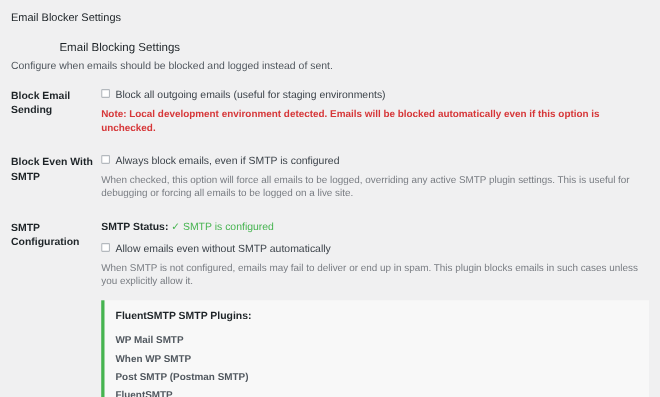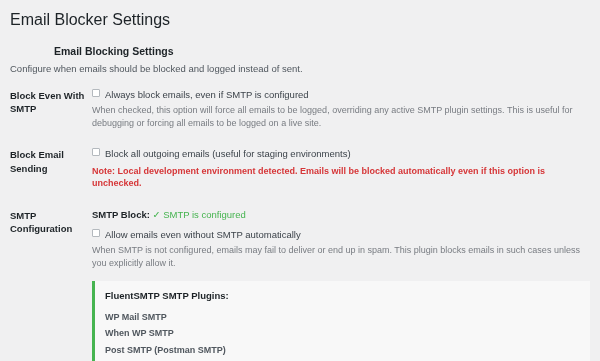--- a/index.html
+++ b/index.html
@@ -15,30 +15,30 @@
     font-size: 11px;
     color: #3c434a;
     overflow: hidden;
   }
 
   .wrap {
     padding: 8px 10px 0 8px;
   }
 
   .page-title {
-    font-size: 16px;
+    font-size: 10px;
     font-weight: 400;
     color: #1d2327;
     margin: 2px 0 14px 2px;
     line-height: 1.3;
   }
 
   .section-title {
     font-size: 10.5px;
-    font-weight: 700;
+    font-weight: 400;
     color: #1d2327;
     margin: 0 0 6px 2px;
     padding-left: 44px;
   }
 
   .section-desc {
     font-size: 9.5px;
     color: #50575e;
     margin: 0 0 10px 2px;
   }
@@ -135,48 +135,48 @@
 
 <div class="wrap">
 
   <h1 class="page-title">Email Blocker Settings</h1>
 
   <h2 class="section-title">Email Blocking Settings</h2>
   <p class="section-desc">Configure when emails should be blocked and logged instead of sent.</p>
 
   <table class="form-table">
     <tbody>
+
+      <tr>
+        <th>Block Email Sending</th>
+        <td>
+          <label class="cb-row">
+            <span class="checkbox"></span>
+            <span class="cb-label">Block all outgoing emails (useful for staging environments)</span>
+          </label>
+          <div class="note-red">Note: Local development environment detected. Emails will be blocked automatically even if this option is unchecked.</div>
+        </td>
+      </tr>
 
       <tr>
         <th>Block Even With SMTP</th>
         <td>
           <label class="cb-row">
             <span class="checkbox"></span>
             <span class="cb-label">Always block emails, even if SMTP is configured</span>
           </label>
           <div class="help-text">When checked, this option will force all emails to be logged, overriding any active SMTP plugin settings. This is useful for debugging or forcing all emails to be logged on a live site.</div>
         </td>
       </tr>
 
       <tr>
-        <th>Block Email Sending</th>
-        <td>
-          <label class="cb-row">
-            <span class="checkbox"></span>
-            <span class="cb-label">Block all outgoing emails (useful for staging environments)</span>
-          </label>
-          <div class="note-red">Note: Local development environment detected. Emails will be blocked automatically even if this option is unchecked.</div>
-        </td>
-      </tr>
-
-      <tr>
         <th>SMTP Configuration</th>
         <td>
           <div class="smtp-status-line">
-            <span>SMTP Block:</span>
+            <span>SMTP Status:</span>
             <span class="smtp-status-value">✓ SMTP is configured</span>
           </div>
 
           <label class="cb-row">
             <span class="checkbox"></span>
             <span class="cb-label">Allow emails even without SMTP automatically</span>
           </label>
           <div class="help-text">When SMTP is not configured, emails may fail to deliver or end up in spam. This plugin blocks emails in such cases unless you explicitly allow it.</div>
 
           <div class="plugins-box">

